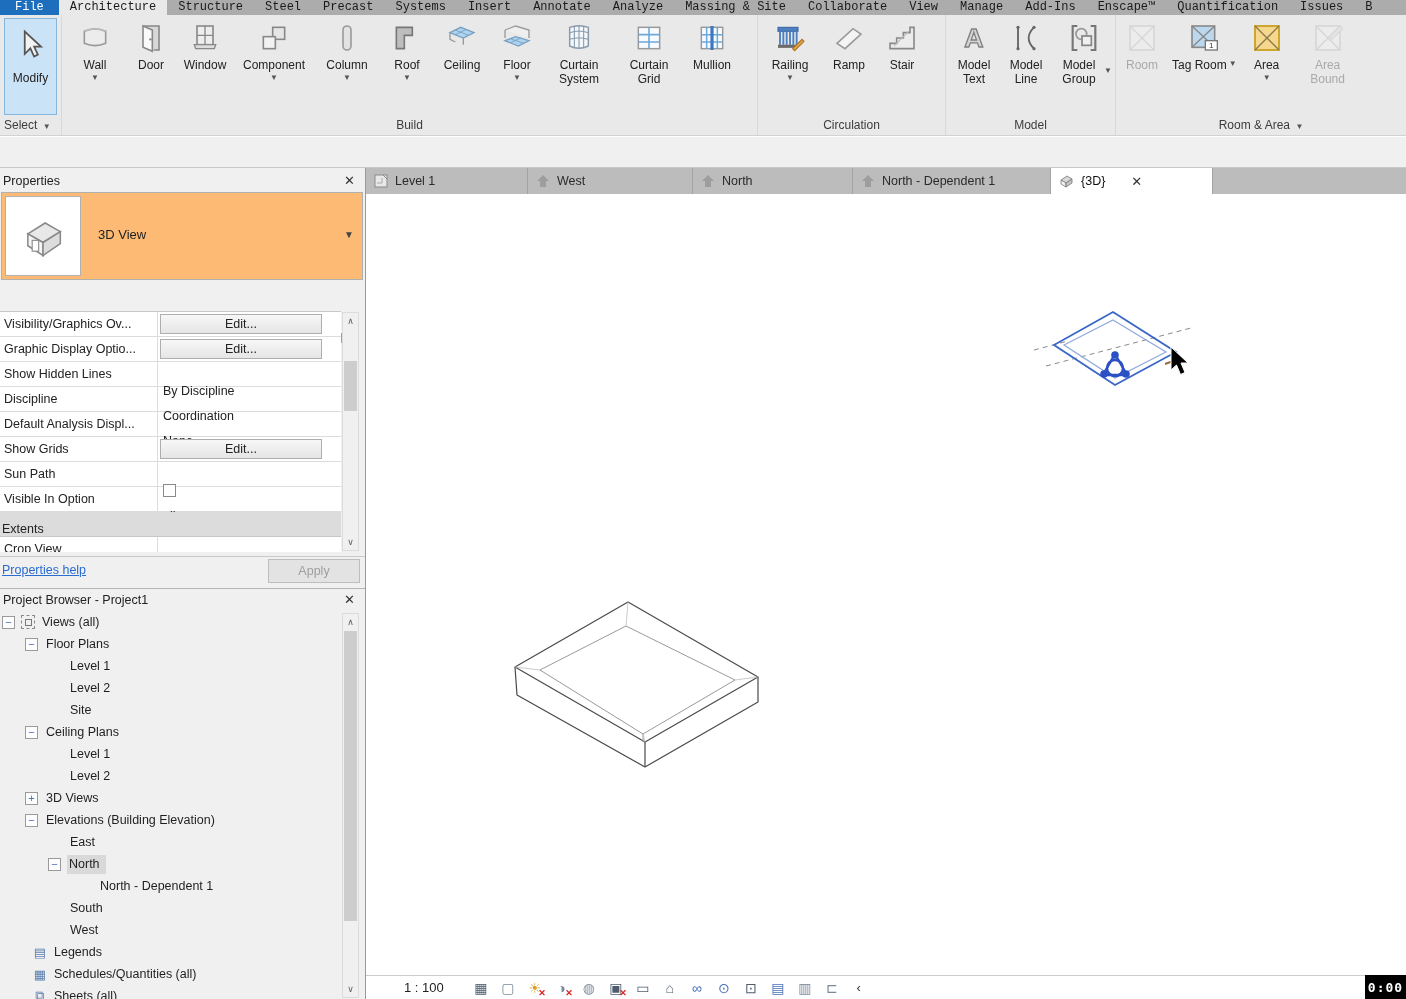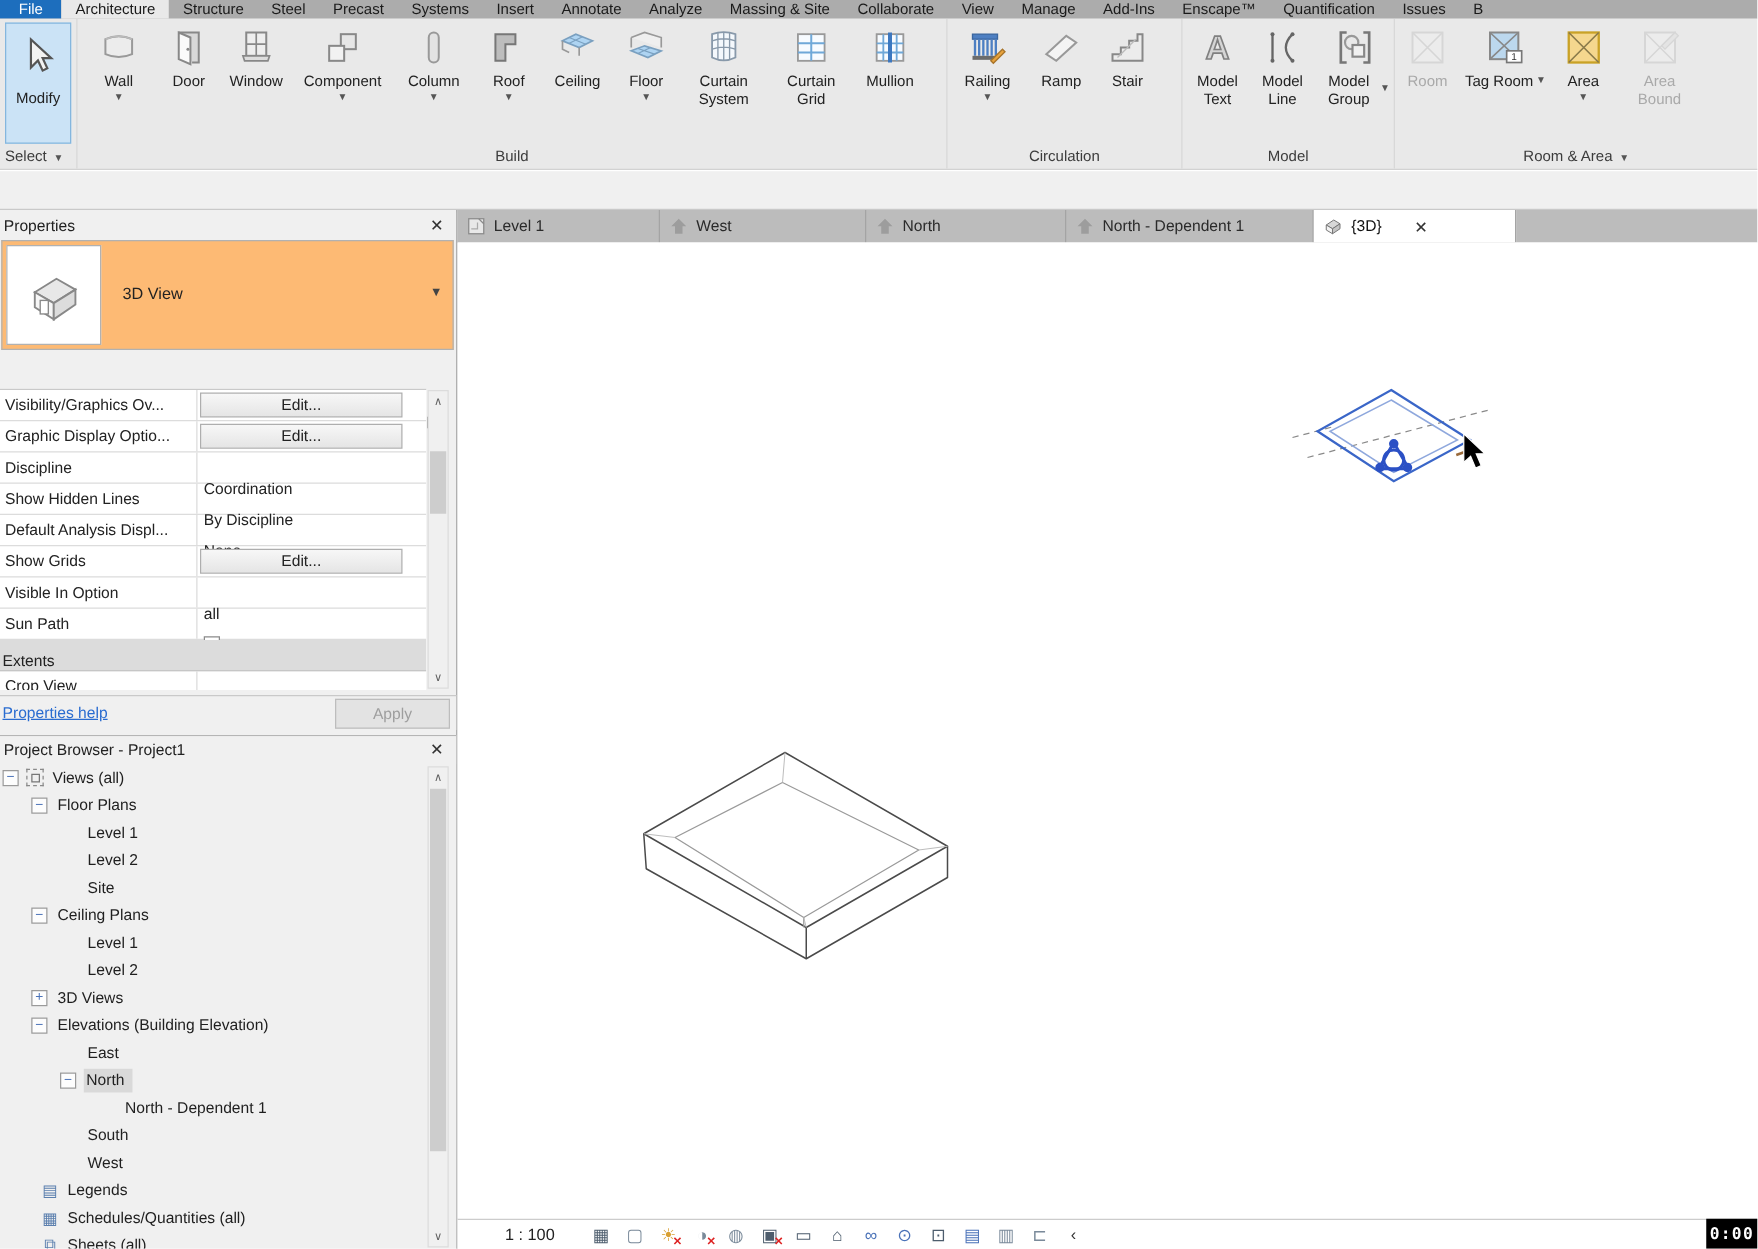--- a/index.html
+++ b/index.html
@@ -1,21 +1,21 @@
 <!DOCTYPE html>
 <html><head>
 <meta charset="utf-8">
 <style>
   * { box-sizing: border-box; margin:0; padding:0; }
   html,body { width:1406px; height:999px; overflow:hidden; }
   body { font-family:"Liberation Sans",sans-serif; background:#fff; position:relative; font-size:12px; color:#1f1f1f; }
 
   
   .menubar { position:absolute; top:0; left:0; width:1406px; height:15px; background:#acacac; display:flex; white-space:nowrap; overflow:hidden; }
-  .menutab { padding:0 11px; line-height:15px; font-size:12px; color:#1a1a1a; cursor:default; }
+  .menutab { padding:0 11px; line-height:15px; font-size:12px; color:#1a1a1a; cursor:default;font-family:Liberation Mono, monospace; }
   .menutab.file { background:#1d6ebd; color:#fff; padding:0 15px; }
   .menutab.active { background:#e9e9e9; }
 
   
   .ribbon { position:absolute; top:15px; left:0; width:1406px; height:121px; background:#e9e9e9; border-bottom:1px solid #d2d2d2; display:flex; overflow:hidden; }
   .rpanel { display:flex; flex-direction:column; border-right:1px solid #d8d8d8; }
   .rpanel-body { flex:1; display:flex; align-items:stretch; padding:2px 3px 0 3px; }
   .rpanel-label { height:19px; line-height:18px; text-align:center; font-size:12px; color:#3c3c3c; }
   .rpanel-label.left { text-align:left; padding-left:4px; }
   .bigbtn { display:flex; flex-direction:column; align-items:center; justify-content:flex-start; padding:4px 3px 0 3px; min-width:46px; cursor:default; }
@@ -417,44 +417,44 @@
           <span class="editbtn">Edit...</span>
         </span>
     </div>
     <div class="prow">
       <span class="plab">Graphic Display Optio...</span>
       <span class="pval">
           <span class="editbtn">Edit...</span>
         </span>
     </div>
     <div class="prow">
+      <span class="plab">Show Hidden Lines</span>
+      <span class="pval">By Discipline</span>
+    </div>
+    <div class="prow">
       <span class="plab">Discipline</span>
       <span class="pval">Coordination</span>
-    </div>
-    <div class="prow">
-      <span class="plab">Show Hidden Lines</span>
-      <span class="pval">By Discipline</span>
     </div>
     <div class="prow">
       <span class="plab">Default Analysis Displ...</span>
       <span class="pval">None</span>
     </div>
     <div class="prow">
       <span class="plab">Show Grids</span>
       <span class="pval">
           <span class="editbtn">Edit...</span>
         </span>
     </div>
     <div class="prow">
+      <span class="plab">Sun Path</span>
+      <span class="pval"><span class="pcheck"></span></span>
+    </div>
+    <div class="prow">
       <span class="plab">Visible In Option</span>
       <span class="pval">all</span>
-    </div>
-    <div class="prow">
-      <span class="plab">Sun Path</span>
-      <span class="pval"><span class="pcheck"></span></span>
     </div>
     <div class="prow section">
       <span class="seclab">Extents</span>
     </div>
     <div class="prow">
       <span class="plab">Crop View</span>
       <span class="pval"><span class="pcheck"></span></span>
     </div>
   </div>
 

